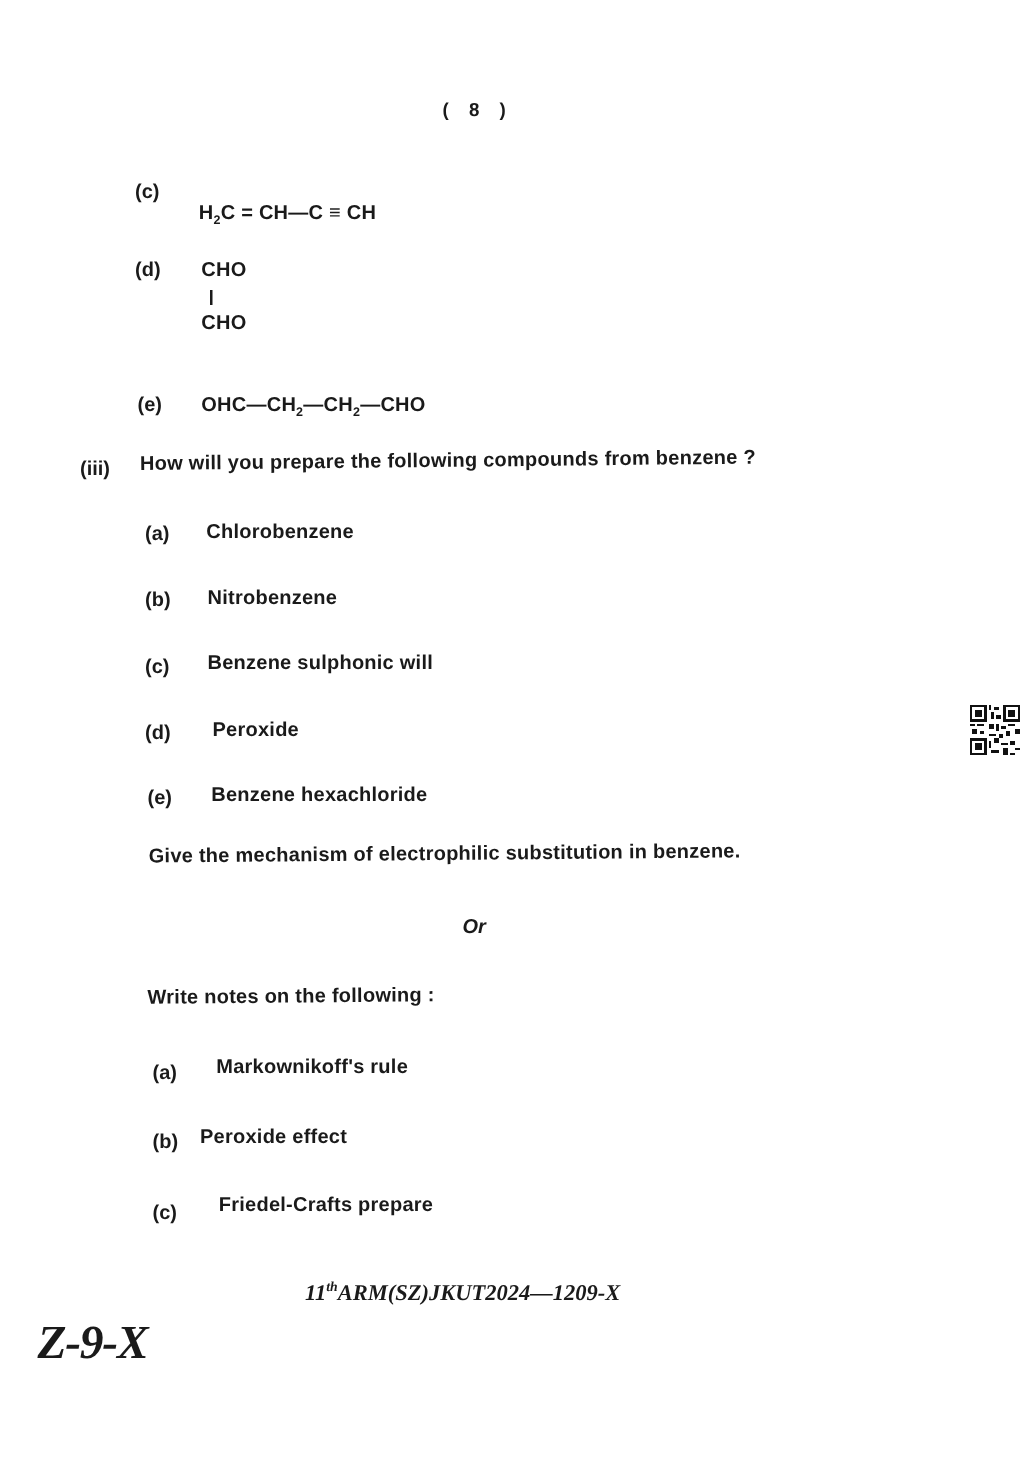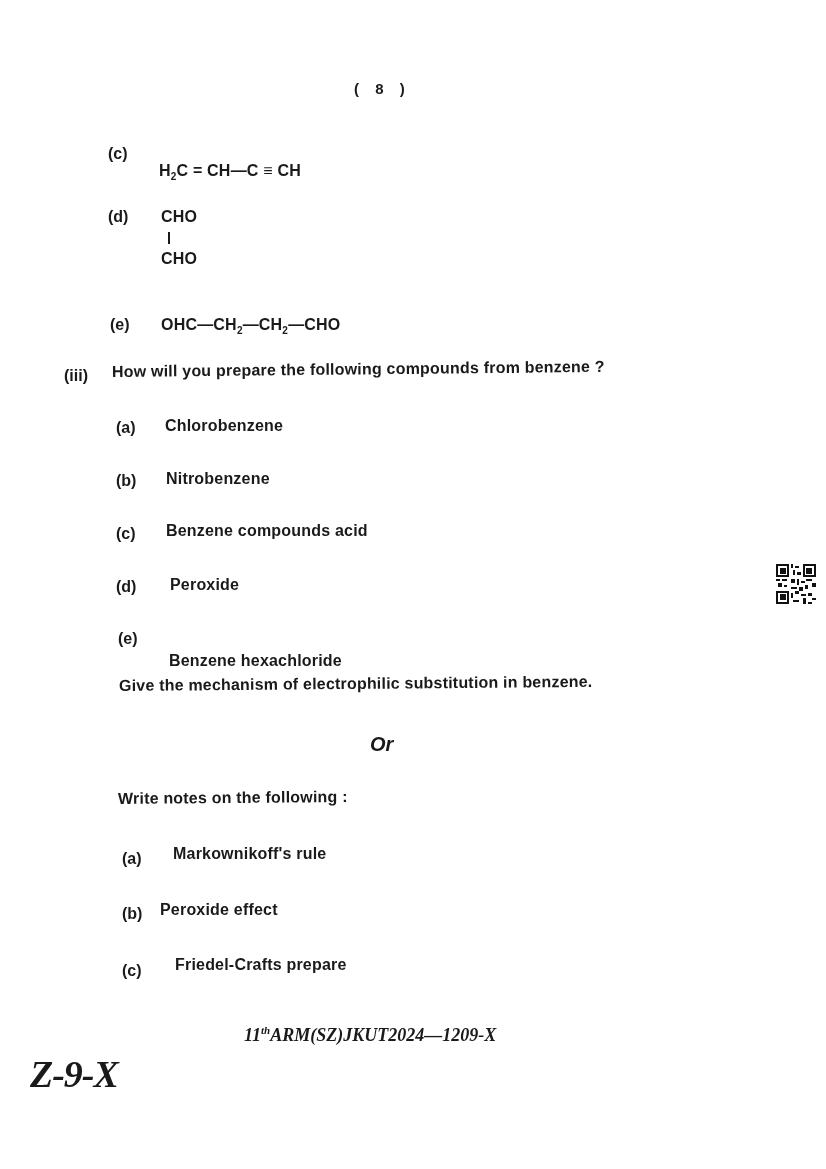--- a/index.html
+++ b/index.html
@@ -6,21 +6,21 @@
     body {
       width: 826px; height: 1169px; background: #ffffff; position: relative; overflow: hidden;
       font-family: "Liberation Sans", sans-serif; color: #1a1a1a;
     }
     .abs { position: absolute; white-space: nowrap; }
     .txt { font-size: 16px; font-weight: bold; letter-spacing: 0.2px; }
     .lbl { font-size: 16px; font-weight: bold; }
     .page-num { left: 354px; top: 80px; font-size: 15px; font-weight: bold; letter-spacing: 6px; }
     sub { font-size: 10px; vertical-align: -4px; }
     .bond-v { position: absolute; left: 168px; top: 232px; width: 2px; height: 12px; background: #1a1a1a; }
-    .or { left: 370px; top: 733px; font-style: italic; font-size: 20px; font-weight: bold; }
+    .or { left: 370px; top: 733px; font-style: italic; font-size: 16px; font-weight: bold; }
     .code { left: 244px; top: 1024px; font-family: "Liberation Serif", serif; font-style: italic; font-weight: bold; font-size: 18px; }
     .code sup { font-size: 11px; vertical-align: 7px; }
     .ztag { left: 30px; top: 1052px; font-family: "Liberation Serif", serif; font-style: italic; font-weight: bold; font-size: 38px; letter-spacing: -1px; }
     .qr { position: absolute; left: 776px; top: 564px; width: 40px; height: 40px; }
   </style>
 </head>
 <body>
 
 <div class="abs page-num">( 8 )</div>
 
@@ -38,27 +38,27 @@
 <div class="abs lbl" style="left:64px; top:367px;">(iii)</div>
 <div class="abs txt" style="left:112px; top:363px; transform: rotate(-0.6deg); transform-origin:left center;">How will you prepare the following compounds from benzene ?</div>
 
 <div class="abs lbl" style="left:116px; top:419px;">(a)</div>
 <div class="abs txt" style="left:165px; top:417px;">Chlorobenzene</div>
 
 <div class="abs lbl" style="left:116px; top:472px;">(b)</div>
 <div class="abs txt" style="left:166px; top:470px;">Nitrobenzene</div>
 
 <div class="abs lbl" style="left:116px; top:525px;">(c)</div>
-<div class="abs txt" style="left:166px; top:522px;">Benzene compounds acid</div>
+<div class="abs txt" style="left:166px; top:522px;">Benzene sulphonic will</div>
 
 <div class="abs lbl" style="left:116px; top:578px;">(d)</div>
 <div class="abs txt" style="left:170px; top:576px;">Peroxide</div>
 
 <div class="abs lbl" style="left:118px; top:630px;">(e)</div>
-<div class="abs txt" style="left:169px; top:628px;margin-top:24px;">Benzene hexachloride</div>
+<div class="abs txt" style="left:169px; top:628px;">Benzene hexachloride</div>
 
 <div class="abs txt" style="left:119px; top:677px; transform: rotate(-0.5deg); transform-origin:left center;">Give the mechanism of electrophilic substitution in benzene.</div>
 
 <div class="abs or">Or</div>
 
 <div class="abs txt" style="left:118px; top:790px; transform: rotate(-0.5deg); transform-origin:left center;">Write notes on the following :</div>
 
 <div class="abs lbl" style="left:122px; top:850px;">(a)</div>
 <div class="abs txt" style="left:173px; top:845px;">Markownikoff's rule</div>
 

